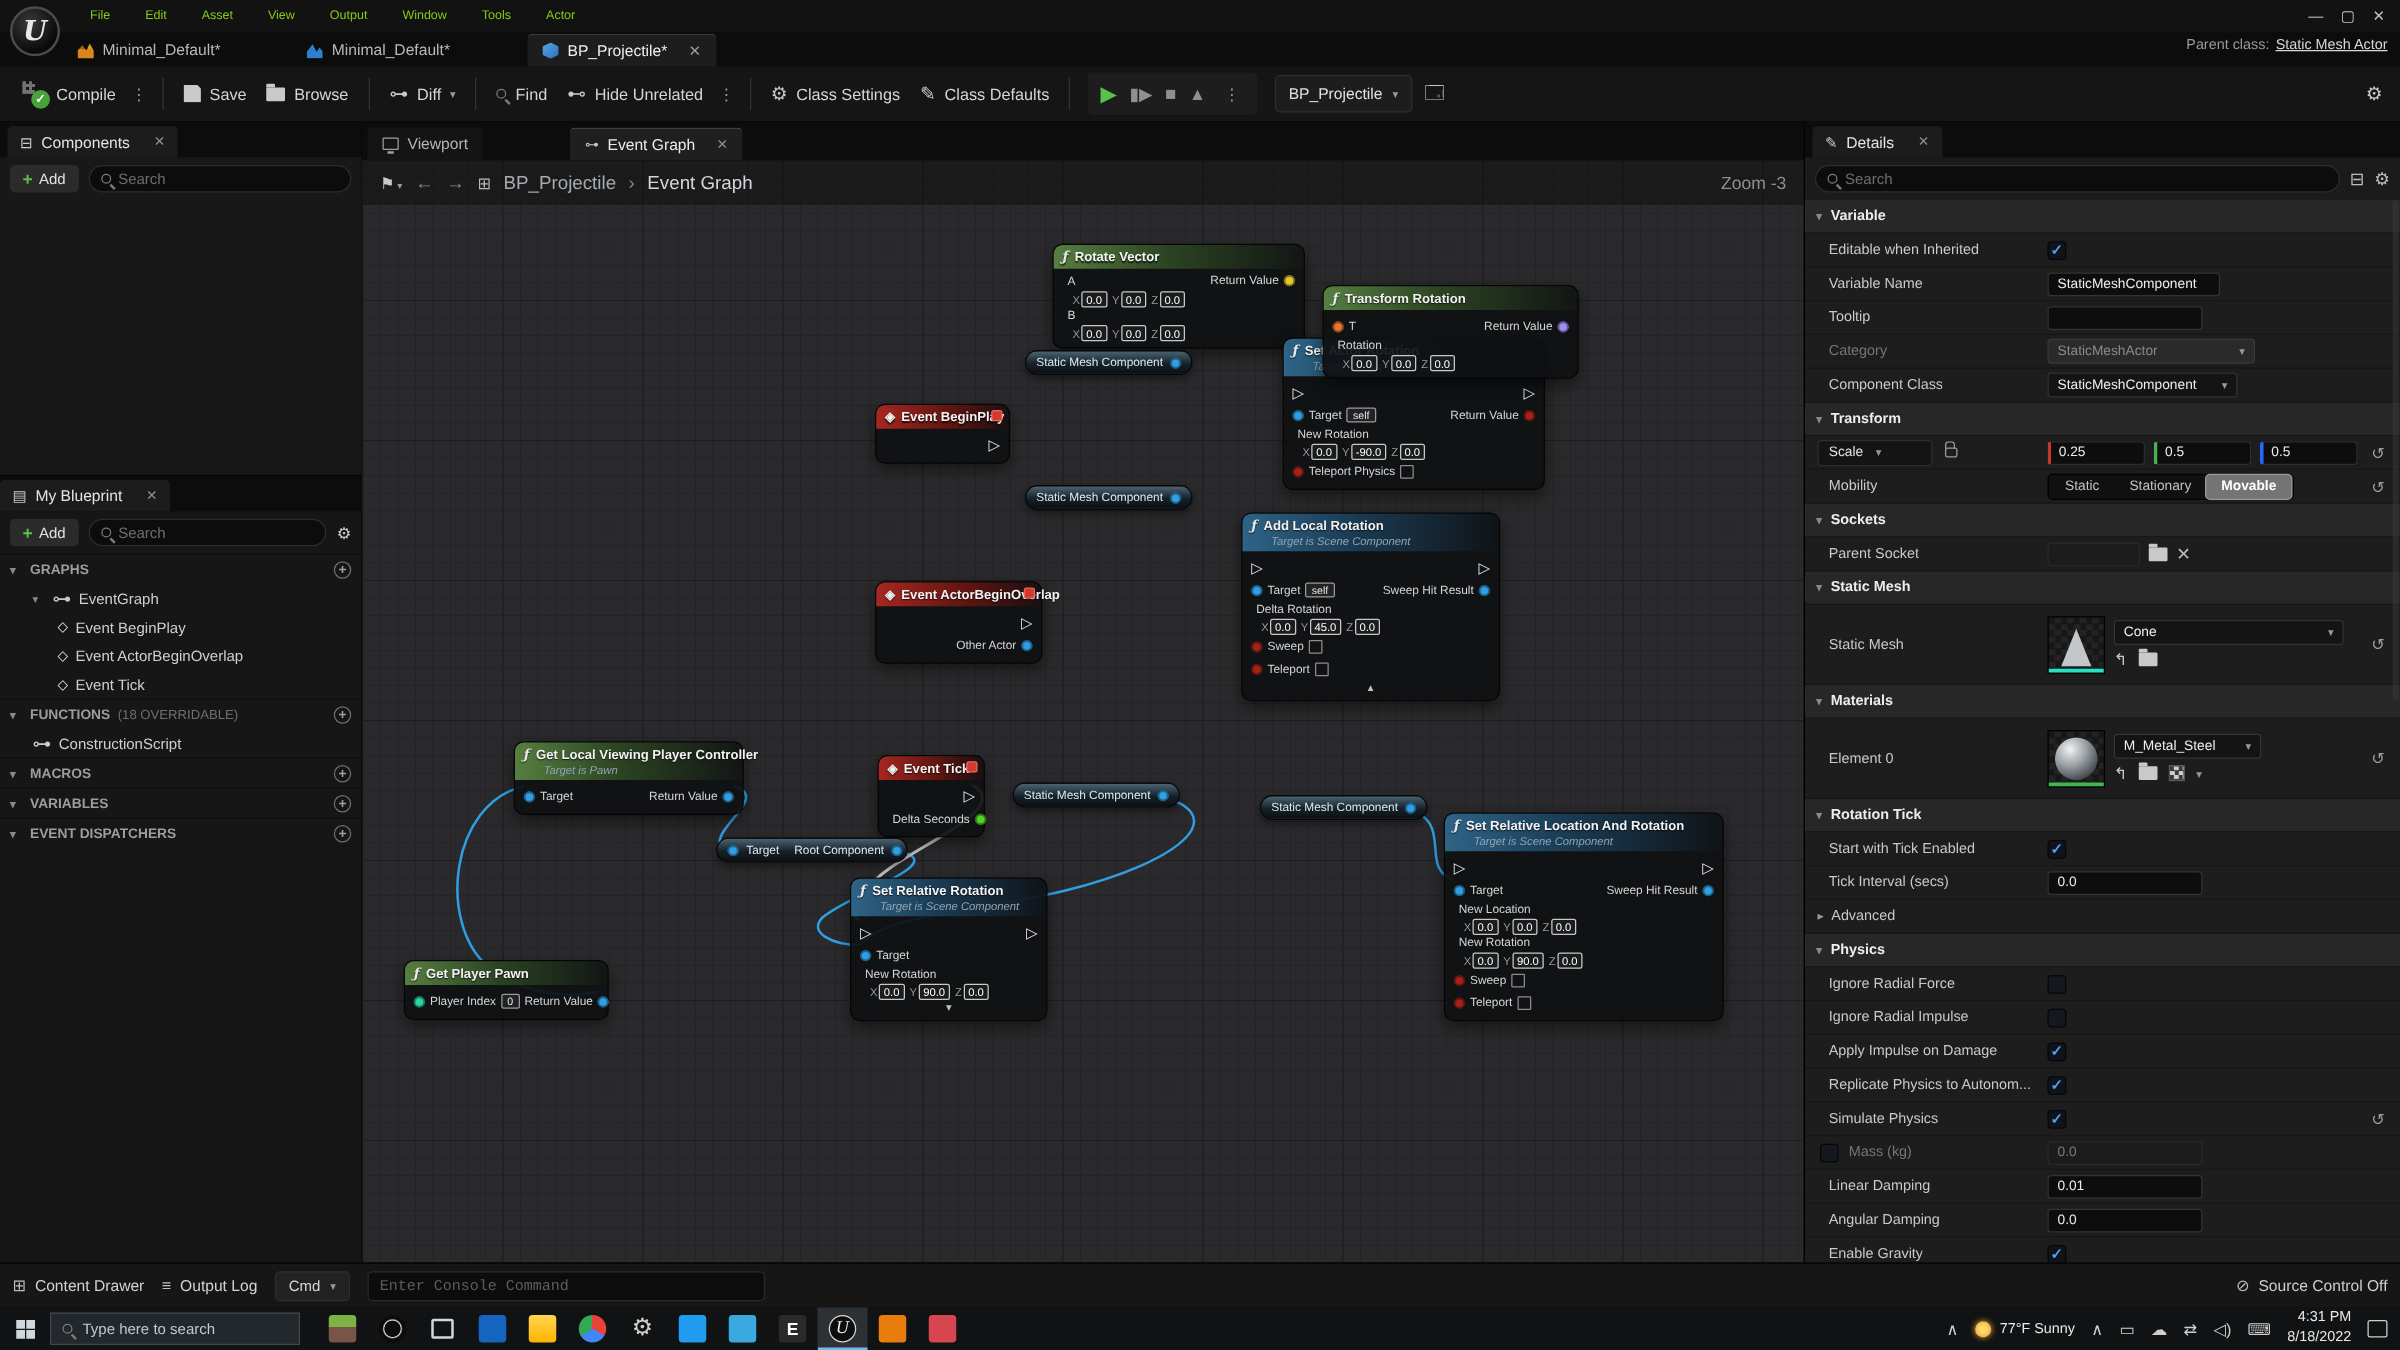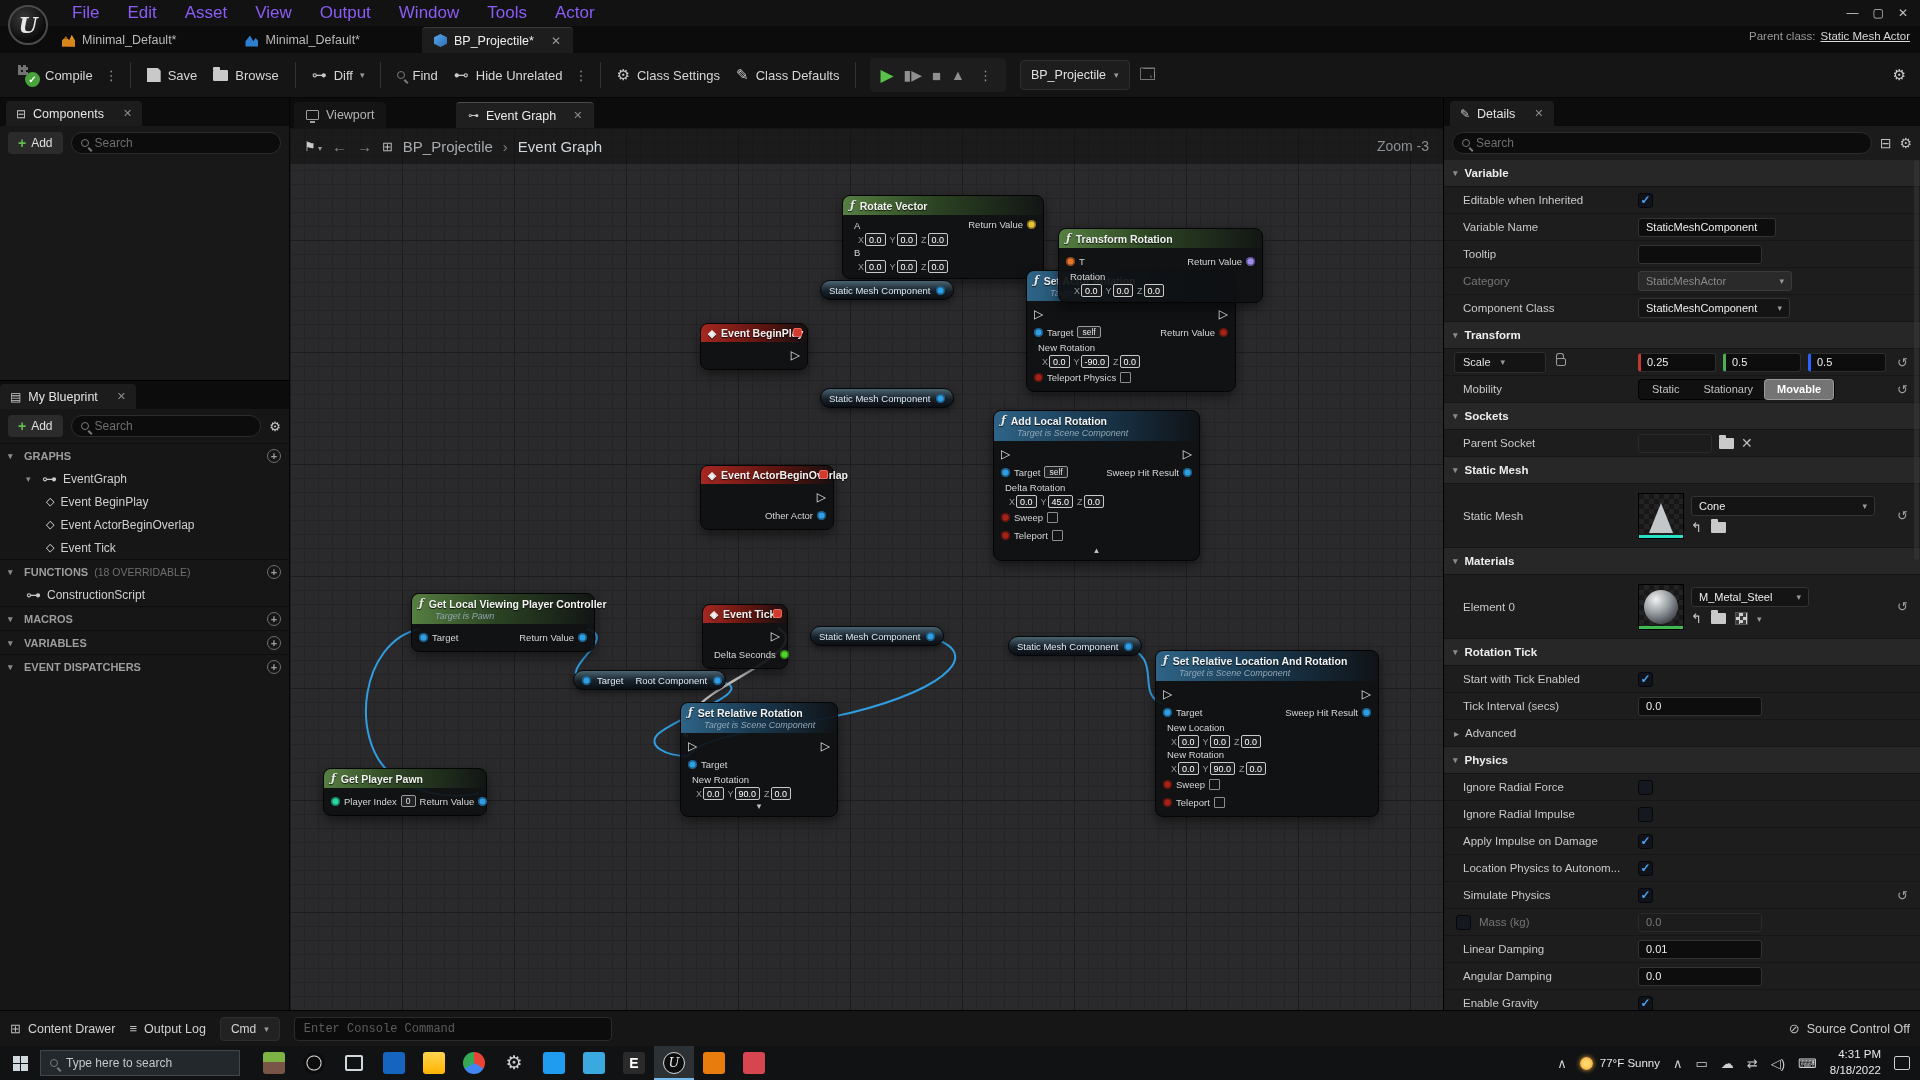--- a/index.html
+++ b/index.html
@@ -1,21 +1,21 @@
 <!DOCTYPE html>
 <html><head>
 <meta charset="utf-8">
 <style>
 *{margin:0;padding:0;box-sizing:border-box}
 html,body{width:1920px;height:1080px;overflow:hidden;background:#0c0c0c;font-family:"Liberation Sans",sans-serif;color:#cfcfcf;-webkit-font-smoothing:antialiased}
 
 #titlebar{position:absolute;left:0;top:0;width:1920px;height:26px;background:#121212;display:flex;align-items:center}
 #ue-logo{position:absolute;left:8px;top:5px;width:40px;height:40px;border-radius:50%;background:radial-gradient(circle at 38% 32%,#3a3a3a,#0a0a0a 70%);border:2px solid #4b4b4b;color:#e8e8e8;font-family:"DejaVu Serif",serif;font-style:italic;font-weight:bold;font-size:22px;display:flex;align-items:center;justify-content:center;z-index:5}
 #menus{display:flex;padding-left:58px}
-.menu-item{padding:0 14px;font-size:17px;color:#8b5cf6;height:26px;line-height:26px}
+.menu-item{padding:0 14px;font-size:10px;color:#84cc16;height:26px;line-height:26px}
 #win-btns{margin-left:auto;display:flex;gap:14px;padding-right:12px;color:#c2c2c2;font-size:12px}
 #tabbar{position:absolute;left:0;top:26px;width:1920px;height:27px;background:#0c0c0c;display:flex;align-items:flex-end}
 .atab{height:26px;display:flex;align-items:center;gap:7px;font-size:12.5px;color:#b9b9b9;padding:0 12px;border-radius:4px 4px 0 0}
 .atab.active{background:#1d1d1d;color:#efefef;border-top:1px solid #3c3c3c}
 .atab .close{color:#9a9a9a;font-size:12px;margin-left:10px}
 .tab-ico{width:13px;height:13px;display:inline-block}
 .ico-level-o{background:linear-gradient(180deg,transparent 40%,#d8861b 40%),linear-gradient(90deg,#a55f10 50%,#e09a2f 50%);clip-path:polygon(0 100%,0 55%,30% 20%,55% 55%,75% 10%,100% 55%,100% 100%)}
 .ico-level-b{background:#2e7fd0;clip-path:polygon(0 100%,0 60%,35% 15%,60% 60%,78% 35%,100% 60%,100% 100%)}
 .ico-bp{background:linear-gradient(135deg,#58a6e8 0%,#2d6fb8 100%);clip-path:polygon(50% 0,100% 25%,100% 75%,50% 100%,0 75%,0 25%)}
 #parent-class{position:absolute;right:10px;top:30px;font-size:11.5px;color:#9a9a9a}
@@ -898,21 +898,21 @@
       </div>
       <div class="drow">
         <span class="lab">Tooltip</span>
         <div class="dval">
           <div class="dtext" style="width: 124px;"></div>
         </div>
       </div>
       <div class="drow">
         <span class="lab dis">Category</span>
         <div class="dval">
-          <div class="ddrop dis" style="width: 154px;">
+          <div class="ddrop dis" style="width: 166px;">
             <span>StaticMeshActor</span>
             <span class="caret">▾</span>
           </div>
         </div>
       </div>
       <div class="drow">
         <span class="lab">Component Class</span>
         <div class="dval">
           <div class="ddrop" style="width: 152px;">
             <span>StaticMeshComponent</span>
@@ -1046,21 +1046,21 @@
           <span class="dcb off"></span>
         </div>
       </div>
       <div class="drow">
         <span class="lab">Apply Impulse on Damage</span>
         <div class="dval">
           <span class="dcb">✓</span>
         </div>
       </div>
       <div class="drow">
-        <span class="lab">Location Physics to Autonom...</span>
+        <span class="lab">Replicate Physics to Autonom...</span>
         <div class="dval">
           <span class="dcb">✓</span>
         </div>
       </div>
       <div class="drow">
         <span class="lab">Simulate Physics</span>
         <div class="dval">
           <span class="dcb">✓</span>
         </div>
         <span class="dreset">↺</span>

